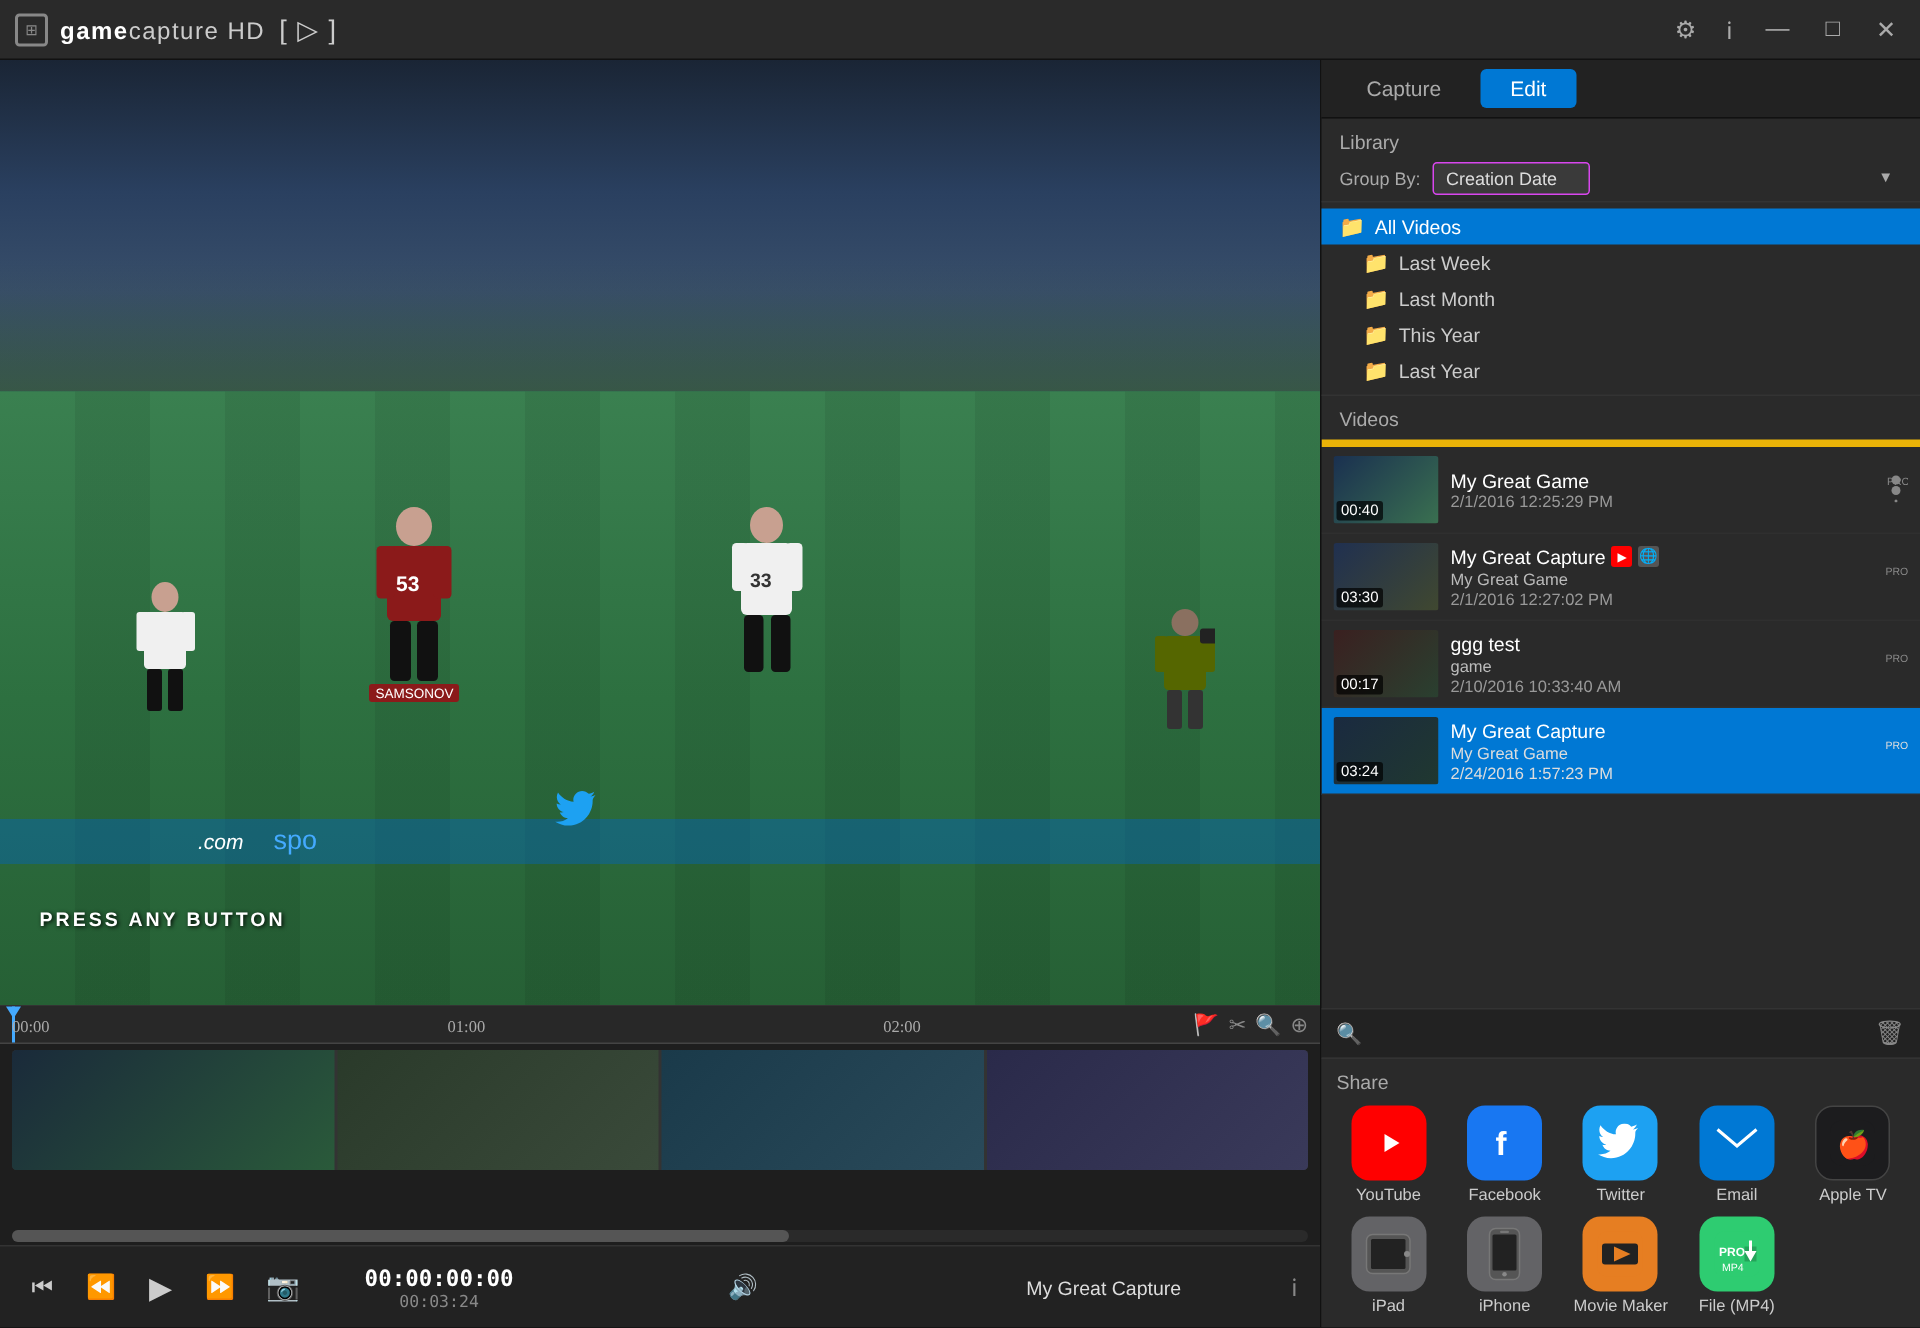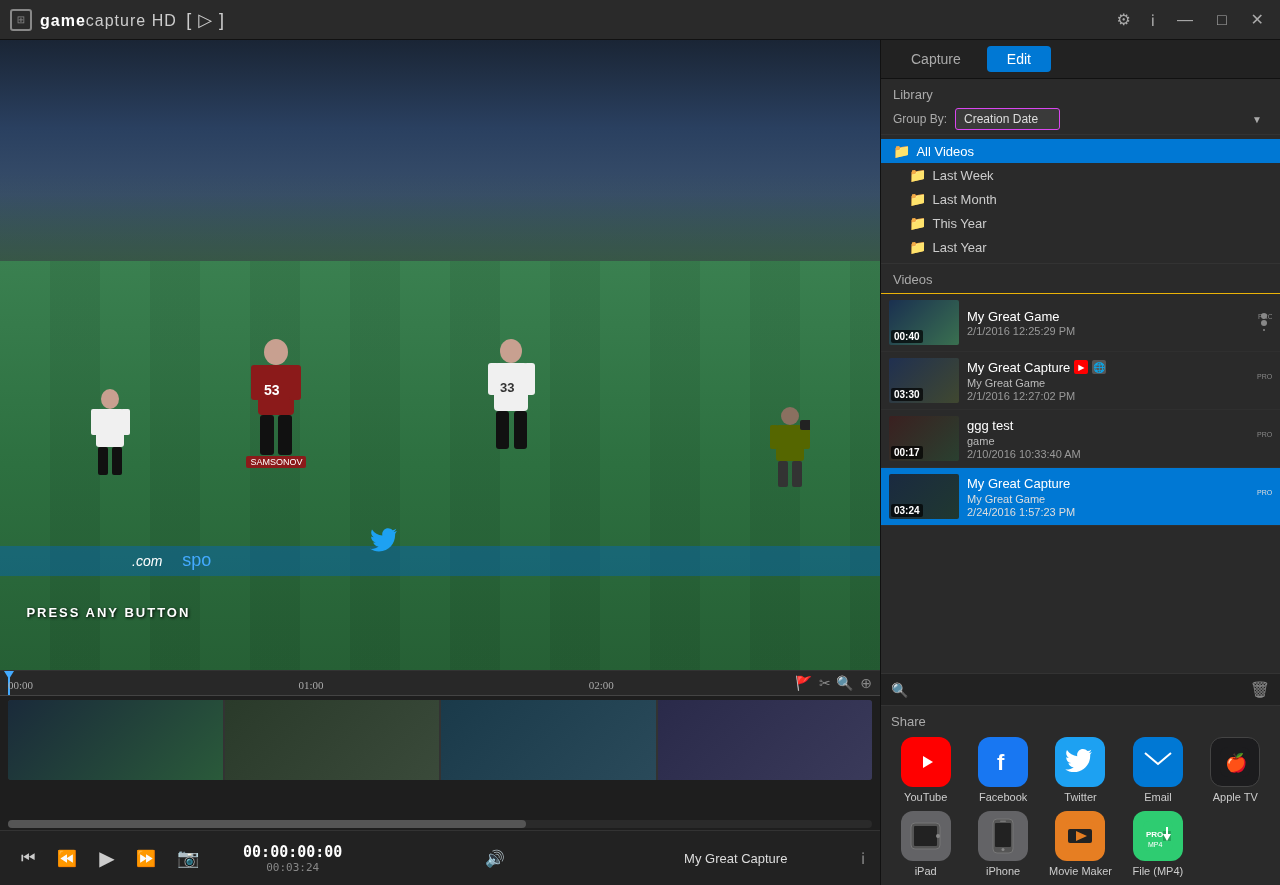--- a/index.html
+++ b/index.html
@@ -346,21 +346,21 @@
     
     #videos-section {
       flex: 1;
       overflow-y: auto;
       padding: 4px 0;
     }
     .videos-label {
       color: #aaa;
       font-size: 13px;
       padding: 4px 12px 6px;
-      border-bottom: 1px solid #eab308;
+      border-bottom: 5px solid #eab308;
     }
     .video-item {
       display: flex;
       align-items: center;
       padding: 6px 8px;
       cursor: pointer;
       gap: 8px;
       border-bottom: 1px solid #2f2f2f;
       position: relative;
     }
@@ -383,21 +383,20 @@
     }
     .video-duration {
       position: absolute;
       bottom: 2px;
       left: 2px;
       background: rgba(0,0,0,0.7);
       color: #fff;
       font-size: 10px;
       padding: 1px 3px;
       border-radius: 2px;
-      font-weight: bold;
     }
     .video-info {
       flex: 1;
       overflow: hidden;
     }
     .video-title {
       color: #fff;
       font-size: 13px;
       font-weight: 500;
       display: flex;

